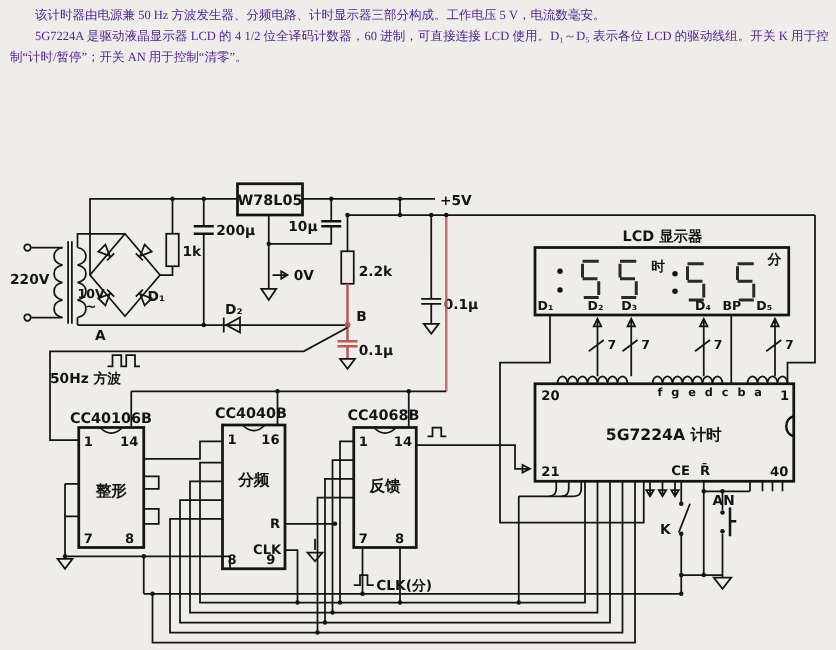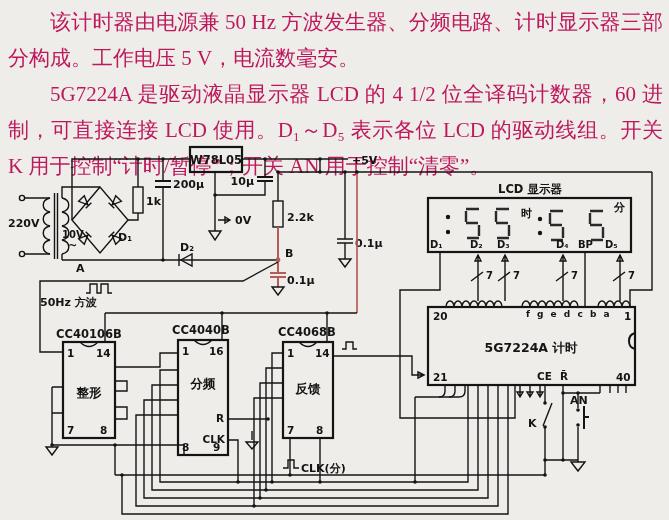--- a/index.html
+++ b/index.html
@@ -6,24 +6,24 @@
   body{
     width:669px;height:520px;
     background:#eeede9;
     font-family:"Liberation Serif", serif;
     color:#141414;
     overflow:hidden;
   }
   .page{position:relative;width:669px;height:520px;}
   .text-block{
     position:absolute;top:4px;left:8px;right:6px;
-    font-size:21px;line-height:1.72;
+    font-size:10px;line-height:1.72;
     text-align:justify;
     font-weight:500;
-    color:#be185d;
+    color:#4c1d95;
   }
   .text-block p{margin:0;text-indent:2em;}
   svg text{
     font-family:"DejaVu Sans", sans-serif;
     fill:#141414;
   }
   .lbl{font-size:11px;font-weight:bold;}
   .lbl-sm{font-size:10px;font-weight:bold;}
   .pin{font-size:10.5px;font-weight:bold;}
   .func{font-size:12.5px;font-weight:bold;}

